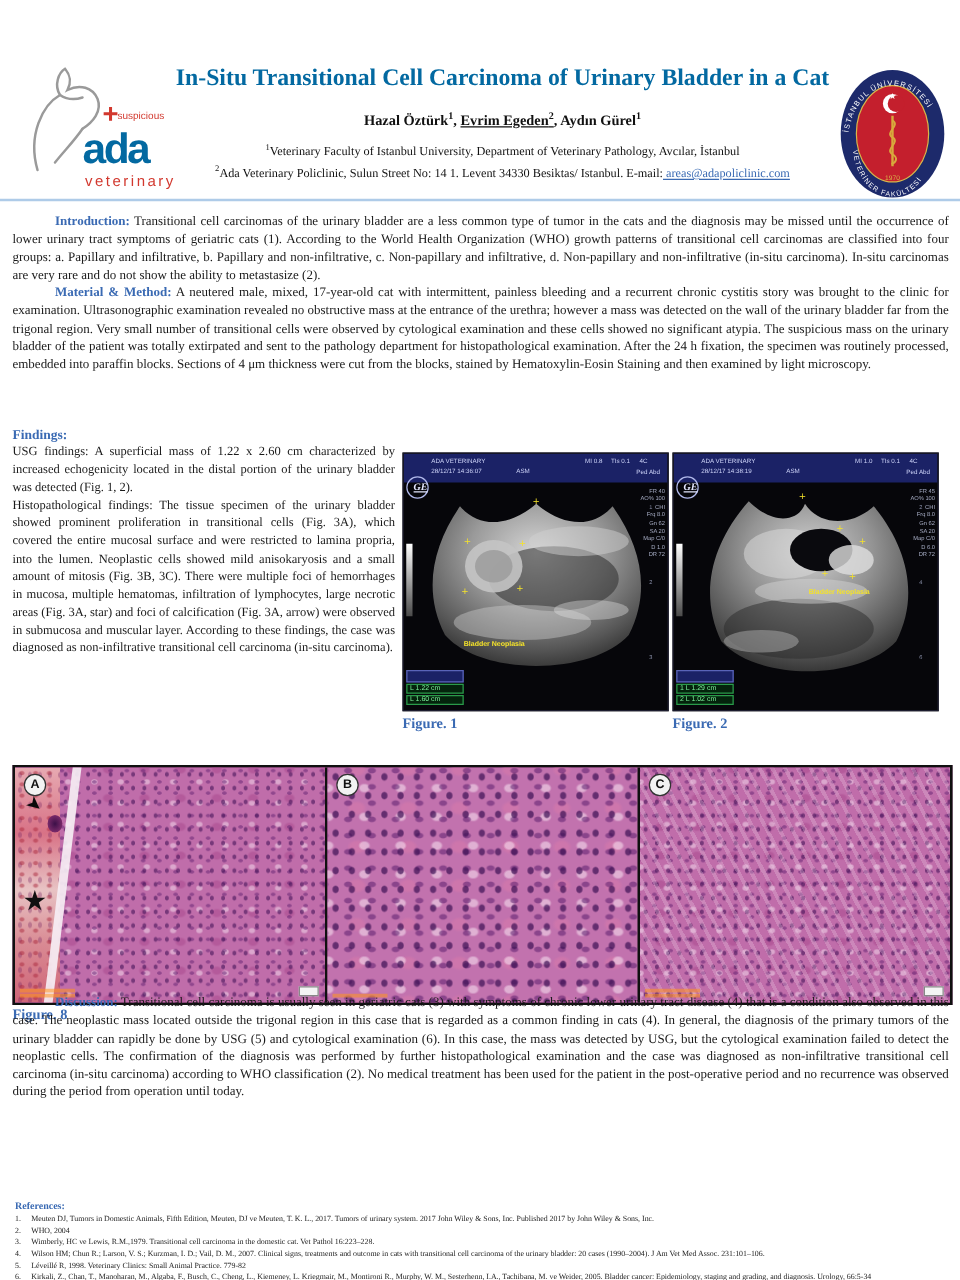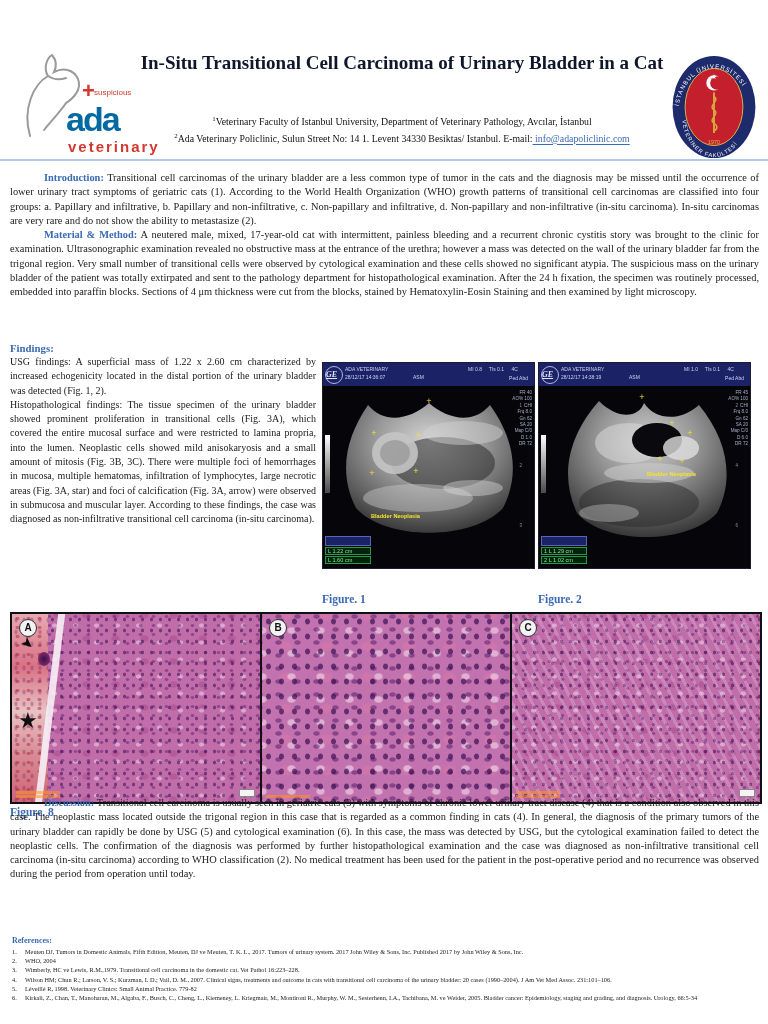--- a/index.html
+++ b/index.html
@@ -9,24 +9,24 @@
   .hdr{position:absolute;top:46px;left:0;right:0;height:116px;}
   .logo-ada{position:absolute;left:14px;top:4px;width:132px;height:108px;}
   .logo-ada svg{position:absolute;left:0;top:0;}
   .ada-word{position:absolute;left:52px;top:52px;font-family:"Liberation Sans",sans-serif;
             font-weight:bold;font-size:34px;color:#0369a1;letter-spacing:-2px;line-height:1;}
   .ada-cross{position:absolute;left:68px;top:30px;color:#d2382e;font-family:"Liberation Sans",sans-serif;
              font-weight:bold;font-size:22px;line-height:1;}
   .ada-poli{position:absolute;left:80px;top:38px;color:#d2382e;font-family:"Liberation Sans",sans-serif;
             font-size:8px;}
   .ada-vet{position:absolute;left:54px;top:88px;color:#d2382e;font-family:"Liberation Sans",sans-serif;
-           font-size:15px;letter-spacing:2px;font-weight:bold;}
+           font-size:12px;letter-spacing:2px;}
   .seal{position:absolute;right:10px;top:8px;width:88px;height:106px;}
   .title{position:absolute;left:140px;right:104px;top:6px;text-align:center;
-         font-size:19px;font-weight:bold;color:#0f172a;}
+         font-size:19px;font-weight:bold;color:#0369a1;}
   .authors{position:absolute;left:140px;right:104px;top:42px;text-align:center;
            font-size:11.5px;font-weight:bold;color:#111;}
   .authors .u{text-decoration:underline;}
   .affils{position:absolute;left:140px;right:104px;top:66px;text-align:center;
           font-size:9.8px;color:#111;line-height:14px;}
   .affils a{color:#3a6ab3;text-decoration:underline;cursor:pointer;}
   .divider{position:absolute;top:159px;left:0;width:768px;height:2px;background:#aecbe8;}
   
   .block{position:absolute;left:10px;right:9px;text-align:justify;font-size:10.4px;line-height:14.3px;}
   .sec-label{color:#3a6ab3;font-weight:bold;margin-left:34px;}
@@ -35,42 +35,42 @@
   .findings-col{position:absolute;left:10px;top:355px;width:306px;text-align:justify;
                 font-size:10px;line-height:14.3px;}
   .findings-col p{margin:0;}
   .discussion{top:796px;}
   
   .us-fig{position:absolute;top:362px;width:211px;}
   .us1{left:322px;} .us2{left:538px;}
   .us-img{position:relative;width:211px;height:205px;background:#06060a;overflow:hidden;border:1px solid #1c1c2e;}
   .us-topbar{position:absolute;top:0;left:0;right:0;height:23px;background:#1b2266;
              font-family:"Liberation Sans",sans-serif;color:#cdd3f8;}
-  .ge-badge{position:absolute;left:2px;top:3px;width:16px;height:16px;border:1px solid #aeb6e8;border-radius:50%;
-            color:#e4e8ff;font-size:8px;font-style:italic;font-weight:bold;text-align:left;line-height:16px;
+  .ge-badge{position:absolute;left:2px;top:18px;width:16px;height:16px;border:1px solid #aeb6e8;border-radius:50%;
+            color:#e4e8ff;font-size:8px;font-style:italic;font-weight:bold;text-align:right;line-height:16px;
             font-family:"Liberation Serif",serif;text-decoration:underline;}
   .tb-clinic{position:absolute;left:22px;top:3px;font-size:5px;}
   .tb-dt{position:absolute;left:22px;top:11px;font-size:5px;}
   .tb-mode{position:absolute;left:90px;top:11px;font-size:5px;}
   .tb-mi{position:absolute;right:52px;top:3px;font-size:5px;}
   .tb-tis{position:absolute;right:30px;top:3px;font-size:5px;}
   .tb-probe{position:absolute;right:16px;top:3px;font-size:5px;}
   .tb-preset{position:absolute;right:6px;top:12px;font-size:5px;}
   .us-params{position:absolute;right:2px;top:27px;text-align:right;font-family:"Liberation Sans",sans-serif;
              font-size:4.6px;line-height:6.4px;color:#a8aec6;}
   .us-ruler{position:absolute;right:12px;top:40px;bottom:40px;width:6px;color:#8a90aa;font-size:4.5px;
             font-family:"Liberation Sans",sans-serif;display:flex;flex-direction:column;justify-content:space-between;align-items:flex-end;}
   .gray-bar{position:absolute;left:2px;top:72px;width:5px;height:58px;background:linear-gradient(#ffffff,#4a4a4a);}
   .us-annot{position:absolute;color:#f5e32a;font-family:"Liberation Sans",sans-serif;font-size:5.6px;font-weight:bold;}
   .us1 .us-annot{left:48px;top:150px;} .us2 .us-annot{left:108px;top:108px;}
   .m-stack{position:absolute;left:2px;bottom:4px;font-family:"Liberation Sans",sans-serif;}
   .m-title{width:44px;height:8px;background:#1b2266;border:1px solid #5a64b8;margin-bottom:1px;}
   .m-chip{background:#04230c;border:1px solid #2a9a4a;color:#7cf09a;font-size:5.6px;padding:0 2px;
           margin-top:1px;white-space:nowrap;width:40px;}
-  .us-caption{margin-top:24px;color:#3a6ab3;font-weight:bold;font-size:11.5px;}
+  .us-caption{margin-top:4px;color:#3a6ab3;font-weight:bold;font-size:11.5px;}
   
   .fig3{position:absolute;left:10px;top:612px;width:748px;height:188px;border:2px solid #101010;
         display:flex;background:#7a2a6a;}
   .panel{position:relative;flex:1 1 0;overflow:hidden;border-right:2px solid #101010;}
   .panel:last-child{border-right:none;}
   .histoA,.histoC{
     background-color:#c06daa;
     background-image:
       radial-gradient(rgba(70,20,90,.6) 1.2px, transparent 1.9px),
       radial-gradient(rgba(96,32,112,.5) 1.5px, transparent 2.3px),
@@ -106,21 +106,21 @@
           transform:rotate(40deg);line-height:1;font-family:"DejaVu Sans",sans-serif;}
   .blotch{position:absolute;left:26px;top:38px;width:12px;height:14px;border-radius:50%;
           background:radial-gradient(#3c1048,#7a2a6a 70%,transparent 75%);}
   .wm{position:absolute;left:4px;bottom:4px;z-index:3;}
   .wm div{width:44px;height:3px;background:rgba(255,150,30,.55);margin-top:1px;}
   .scale-chip{position:absolute;right:5px;bottom:5px;width:14px;height:6px;background:#f4f4f4;
               border:1px solid #888;z-index:3;}
   .fig3-caption{position:absolute;left:10px;top:806px;color:#3a6ab3;font-weight:bold;font-size:11.5px;}
   
   .refs{position:absolute;left:12px;right:10px;top:936px;}
-  .refs-h{color:#3a6ab3;font-weight:bold;font-size:8px;margin-bottom:2px;}
+  .refs-h{color:#3a6ab3;font-weight:bold;font-size:8px;margin-bottom:2px;margin-top:24px;}
   .ref-row{display:flex;font-size:6.3px;line-height:9.2px;color:#222;}
   .ref-n{width:13px;flex:0 0 13px;}
   sup{font-size:70%;}
 </style>
 </head>
 <body>
 
 <div class="page">
 
   <div class="hdr">
@@ -134,24 +134,27 @@
         </g>
       </svg>
       <span class="ada-cross">+</span>
       <span class="ada-poli">suspicious</span>
       <span class="ada-word">ada</span>
       <span class="ada-vet">veterinary</span>
     </div>
 
     <div class="title">In-Situ Transitional Cell Carcinoma of Urinary Bladder in a Cat</div>
 
+    <div class="authors">
+      <span><span>Hazal Öztürk</span><sup>1</sup></span><span>, </span><span class="u"><span>Evrim Egeden</span><sup>2</sup></span><span>, </span><span><span>Aydın Gürel</span><sup>1</sup></span>
+    </div>
 
     <div class="affils">
       <div><sup>1</sup><span>Veterinary Faculty of Istanbul University, Department of Veterinary Pathology, Avcılar, İstanbul</span></div>
-      <div><sup>2</sup><span>Ada Veterinary Policlinic, Sulun Street No: 14 1. Levent 34330 Besiktas/ Istanbul. E-mail:</span><a> info@adapoliclinic.com</a></div>
+      <div><sup>2</sup><span>Ada Veterinary Policlinic, Sulun Street No: 14 1. Levent 34330 Besiktas/ Istanbul. E-mail:</span><a> areas@adapoliclinic.com</a></div>
     </div>
 
     <div class="seal">
       <svg width="88" height="106" viewBox="0 0 90 110">
         <ellipse cx="45" cy="55" rx="43" ry="53" fill="#1d2a6b"></ellipse>
         <ellipse cx="45" cy="55" rx="30" ry="40" fill="#c41f2d" stroke="#d8b54a" stroke-width="1"></ellipse>
         <defs>
           <path id="sealTop" d="M 8,62 A 37,47 0 0 1 82,62"></path>
           <path id="sealBot" d="M 12,64 A 33,43 0 0 0 78,64"></path>
         </defs>

